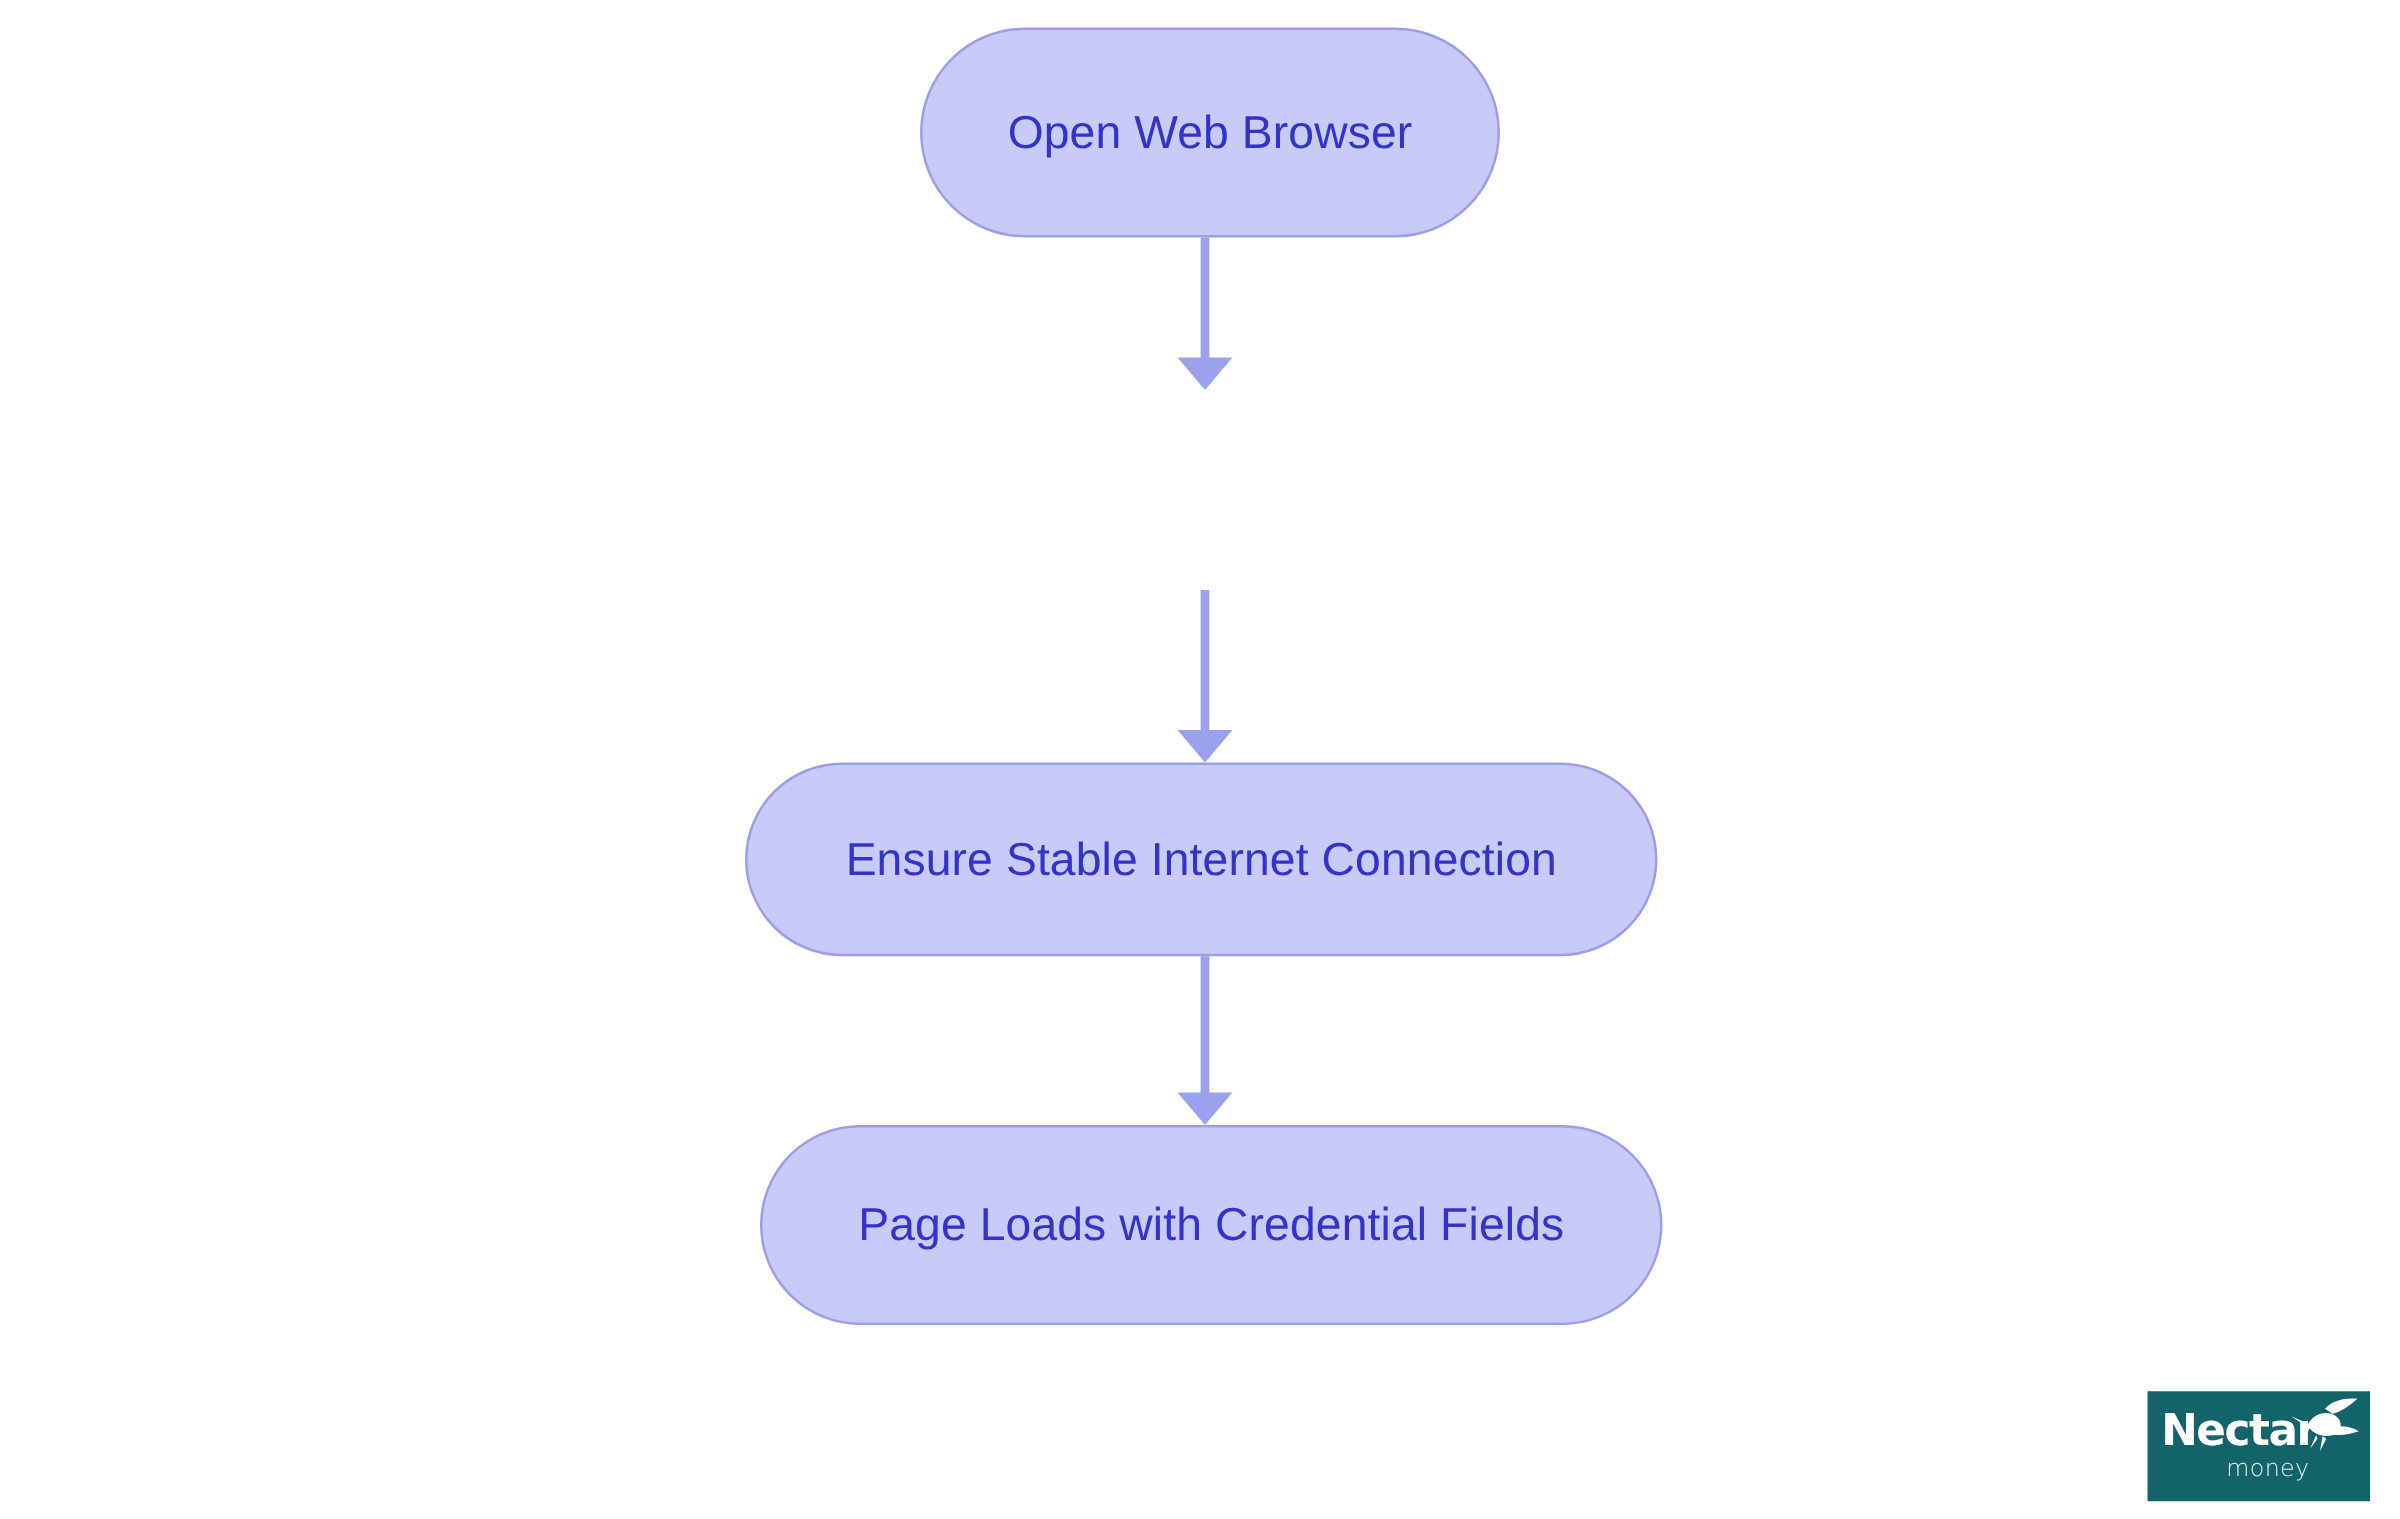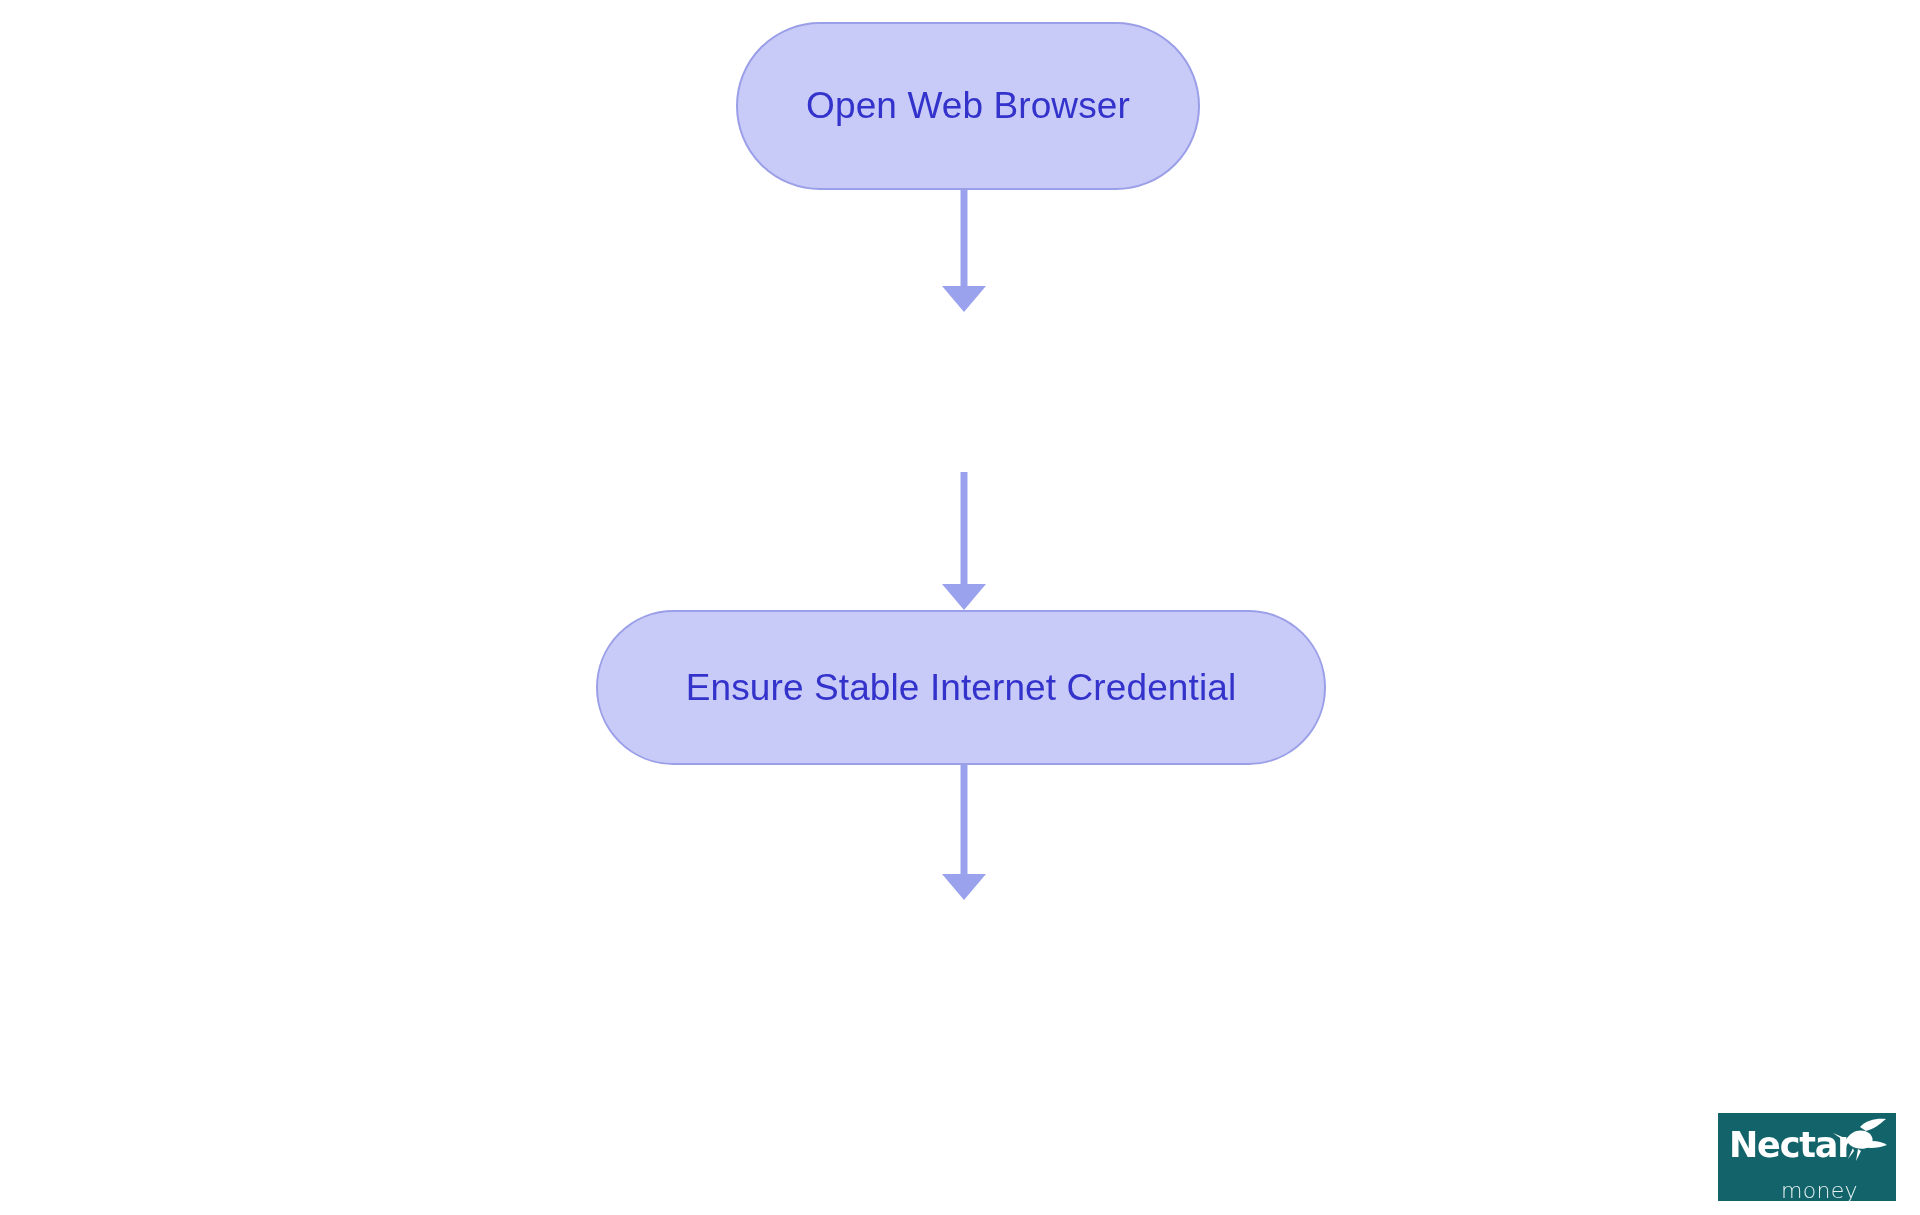--- a/index.html
+++ b/index.html
@@ -73,24 +73,23 @@
     line-height: 38px;
     letter-spacing: -1.2px;
   }
   .logo-subword {
     position: absolute;
     left: 63px;
     top: 48px;
     color: #e6f1f1;
     font-family: "DejaVu Sans", sans-serif;
     font-weight: 300;
-    font-size: 22px;
+    font-size: 19px;
     line-height: 28px;
     letter-spacing: 0.3px;
-    margin-top: 16px;
   }
   .logo-bird {
     position: absolute;
     left: 112px;
     top: 5px;
     width: 58px;
     height: 44px;
   }
 </style>
 </head>
@@ -106,22 +105,23 @@
     <line x1="964" y1="472" x2="964" y2="586" stroke="#9aa2ee" stroke-width="7"></line>
     <polygon points="942,584 986,584 964,610" fill="#9aa2ee"></polygon>
 
     <line x1="964" y1="765" x2="964" y2="876" stroke="#9aa2ee" stroke-width="7"></line>
     <polygon points="942,874 986,874 964,900" fill="#9aa2ee"></polygon>
   </svg>
 
   <div id="node-0" class="node">Open Web Browser</div>
 
 
-  <div id="node-2" class="node">Ensure Stable Internet Credential</div>
+  <div id="node-2" class="node">Ensure Stable Internet Connection</div>
 
+  <div id="node-3" class="node">Page Loads with Credential Fields</div>
 
   <div id="brand-logo">
     <span class="logo-wordmark">Nectar</span>
     <span class="logo-subword">money</span>
     <svg class="logo-bird" viewBox="0 0 58 44" xmlns="http://www.w3.org/2000/svg">
 
       <path d="M30 9 C36 2, 47 0, 56 1 C50 6, 44 11, 36 13 Z" fill="#ffffff"></path>
 
       <path d="M16 22 C20 14, 28 11, 35 13 C41 15, 44 20, 42 25 C40 30, 33 32, 26 30 C22 29, 18 26, 16 22 Z" fill="#ffffff"></path>
 

